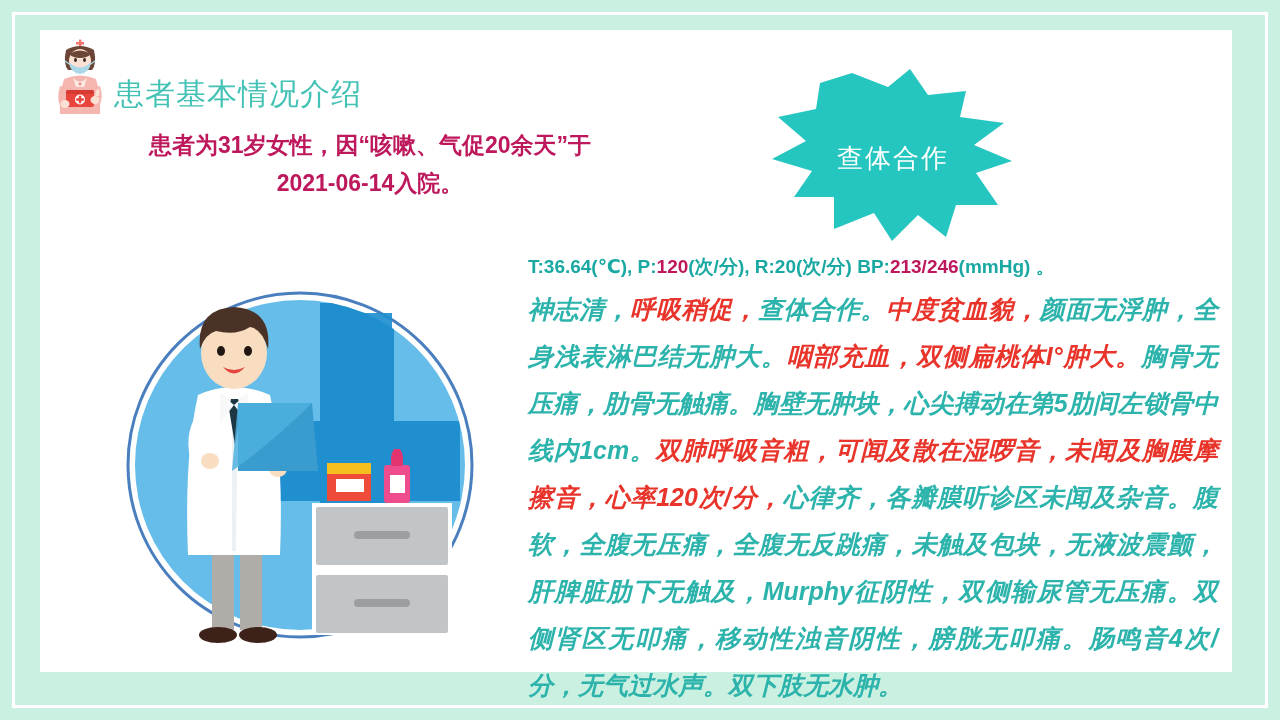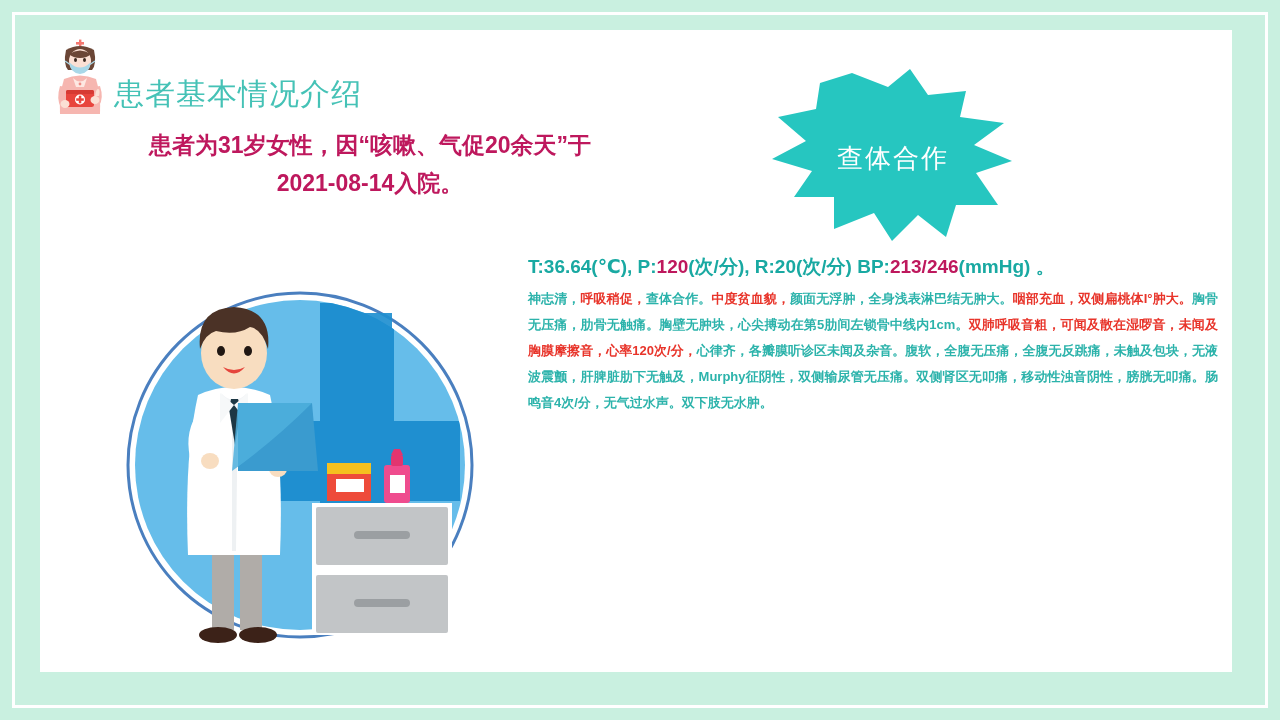--- a/index.html
+++ b/index.html
@@ -66,22 +66,22 @@
   
   .exam{
     position:absolute; left:488px; top:218px; width:690px;
   }
   .vitals{
     font-size:19px; font-weight:bold; line-height:38px;
     color:#19a9a2; white-space:nowrap;
   }
   .vitals .hot{ color:#be185d; }
   .findings{
-    font-size:13px; line-height:26px; color:#2cb3ab;
-    text-align:justify; text-justify:inter-ideograph;
+    font-size:25px; line-height:47px; color:#2cb3ab;
+    text-align:justify; text-justify:inter-ideograph;font-style:italic;
   }
   .findings .seg-red{ color:#e8342a; font-weight:bold; }
   .findings .seg-teal{ color:#2cb3ab; font-weight:bold; }
 </style>
 </head>
 <body>
 
 <div class="slide-bg"></div>
 <div class="inset-frame"></div>
 
@@ -129,21 +129,21 @@
 
         <path d="M52 62 q1 -7 3 -7 q2.5 0 1 7 z" fill="#fbe0d4"></path>
       </svg>
     </span>
 
     <div class="page-title">患者基本情况介绍</div>
   </div>
 
   <div class="intro">
     <div>患者为31岁女性，因“咳嗽、气促20余天”于</div>
-    <div>2021-08-14入院。</div>
+    <div>2021-06-14入院。</div>
   </div>
 
   <div class="badge-wrap">
     <svg class="badge-svg" viewBox="0 0 260 180">
       <path d="M92 8 L128 22 L150 4 L168 30 L206 26 L200 52
                L244 58 L214 80 L252 96 L216 108 L238 140
                L196 140 L186 172 L158 150 L132 176 L114 148
                L74 164 L74 132 L34 132 L52 106 L12 94
                L46 76 L18 52 L56 44 L60 18 Z" fill="#26c6c0"></path>
     </svg>

